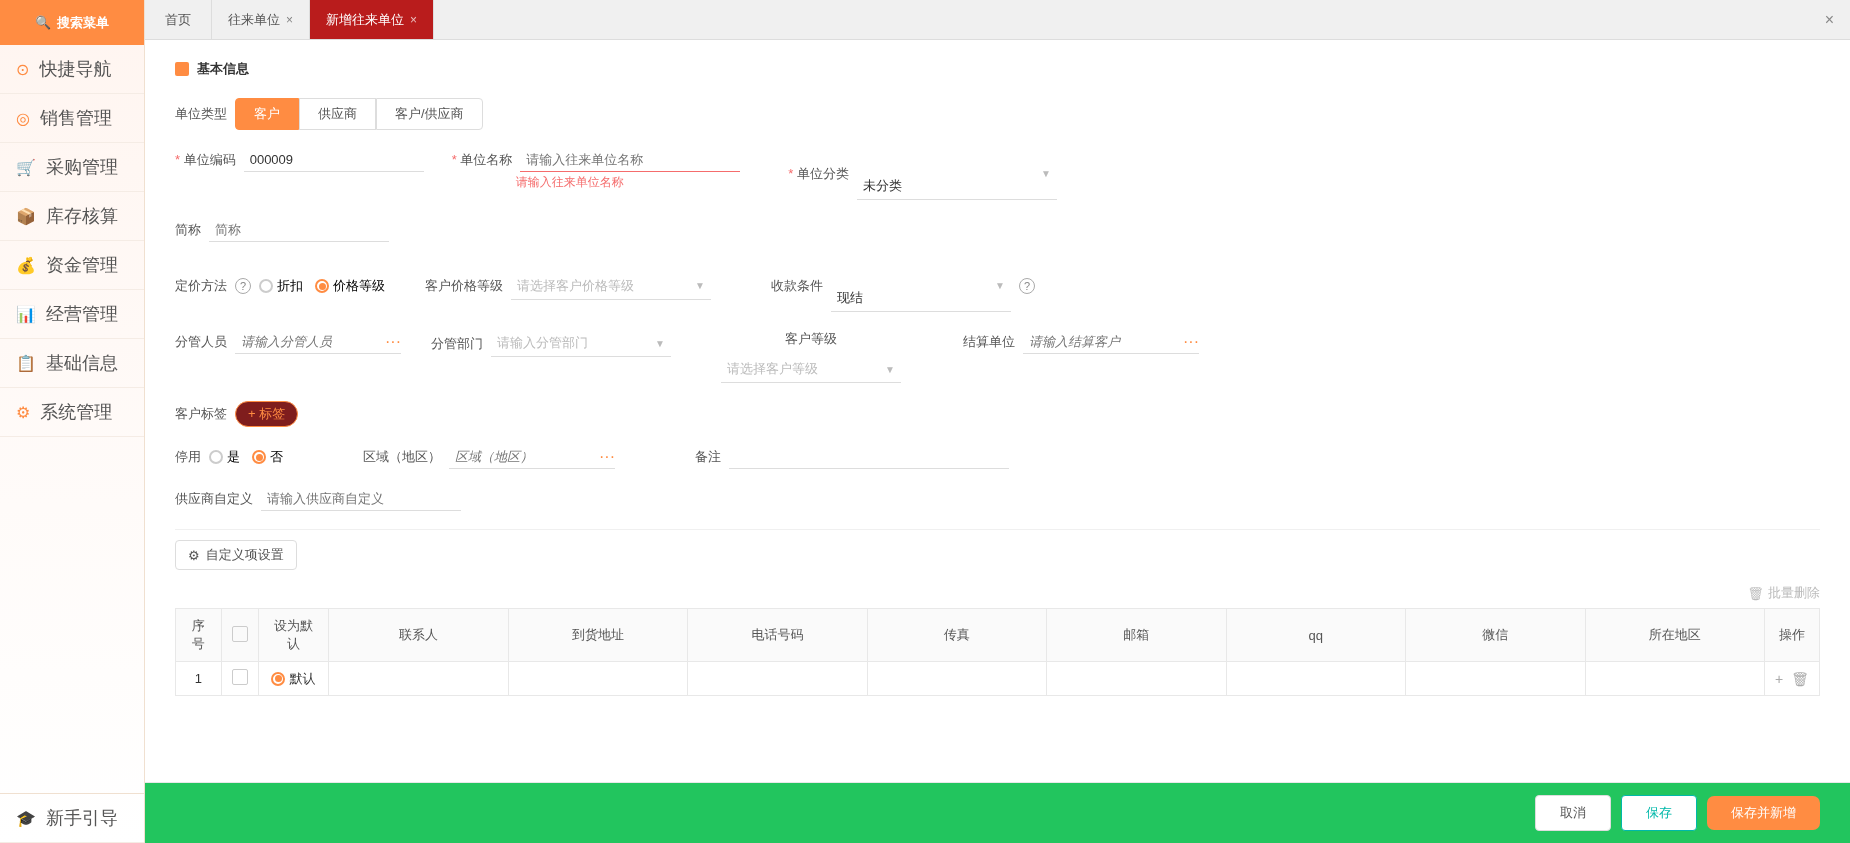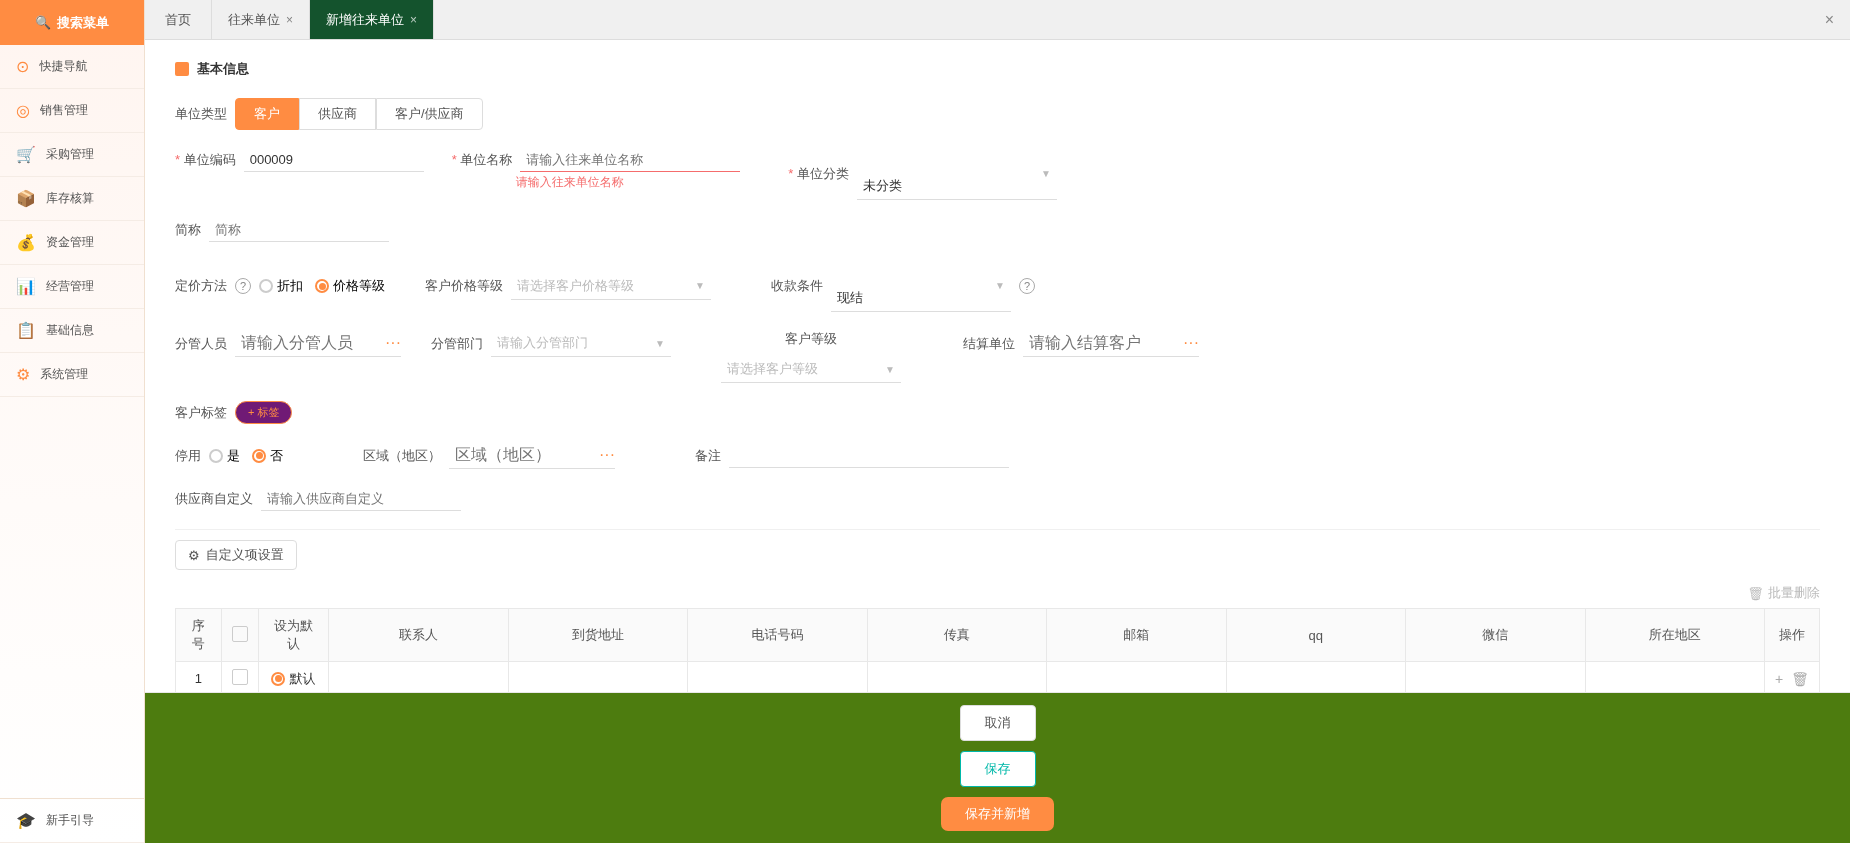--- a/index.html
+++ b/index.html
@@ -28,21 +28,21 @@
     .sidebar-item {
       display: flex;
       align-items: center;
       gap: 10px;
       padding: 12px 16px;
       cursor: pointer;
       color: #555;
       border-bottom: 1px solid #f5ece5;
     }
     .sidebar-item .icon { font-size: 16px; color: #ff8c42; }
-    .sidebar-item .label { font-size: 12px; }
+    .sidebar-item .label { font-size: 18px; }
     .sidebar-bottom {
       margin-top: auto;
       border-top: 1px solid #f0e0d0;
     }
 
     
     .main {
       flex: 1;
       display: flex;
       flex-direction: column;
@@ -63,21 +63,21 @@
       align-items: center;
       padding: 0 16px;
       height: 100%;
       cursor: pointer;
       color: #555;
       gap: 6px;
       font-size: 13px;
       border-right: 1px solid #ddd;
     }
     .tab.active {
-      background: #14532d;
+      background: #b91c1c;
       color: white;
     }
     .tab .close-btn {
       font-size: 12px;
       color: inherit;
       opacity: 0.7;
       cursor: pointer;
     }
     .tab-home {
       padding: 0 20px;
@@ -209,38 +209,39 @@
       border-radius: 50%;
     }
 
     
     .tag-btn {
       border: 1px solid #ff8c42;
       color: #ff8c42;
       border-radius: 20px;
       padding: 3px 12px;
       cursor: pointer;
-      font-size: 11px;
-      background: #701a75;
+      font-size: 13px;
+      background: #7f1d1d;
     }
 
     
     .input-with-dots {
       display: flex;
       align-items: center;
       border-bottom: 1px solid #ddd;
     }
     .input-with-dots input {
       border: none;
       outline: none;
       padding: 4px 6px;
-      font-size: 16px;
+      font-size: 13px;
       color: #333;
       width: 150px;
       background: transparent;
+      font-style: italic;
     }
     .input-with-dots .dots { color: #ff8c42; font-size: 16px; cursor: pointer; }
 
     
     .q-icon {
       width: 16px; height: 16px;
       border: 1px solid #aaa;
       border-radius: 50%;
       display: flex; align-items: center; justify-content: center;
       font-size: 11px;
@@ -303,22 +304,21 @@
     }
 
     
     .footer {
       display: flex;
       justify-content: flex-end;
       align-items: center;
       gap: 10px;
       padding: 12px 30px;
       border-top: 1px solid #e8e8e8;
-      background: #4d7c0f;
-      flex-direction: column;
+      background: #22c55e;
     }
     .btn-cancel {
       padding: 8px 24px;
       border: 1px solid #ddd;
       border-radius: 4px;
       background: white;
       color: #555;
       cursor: pointer;
       font-size: 13px;
     }

